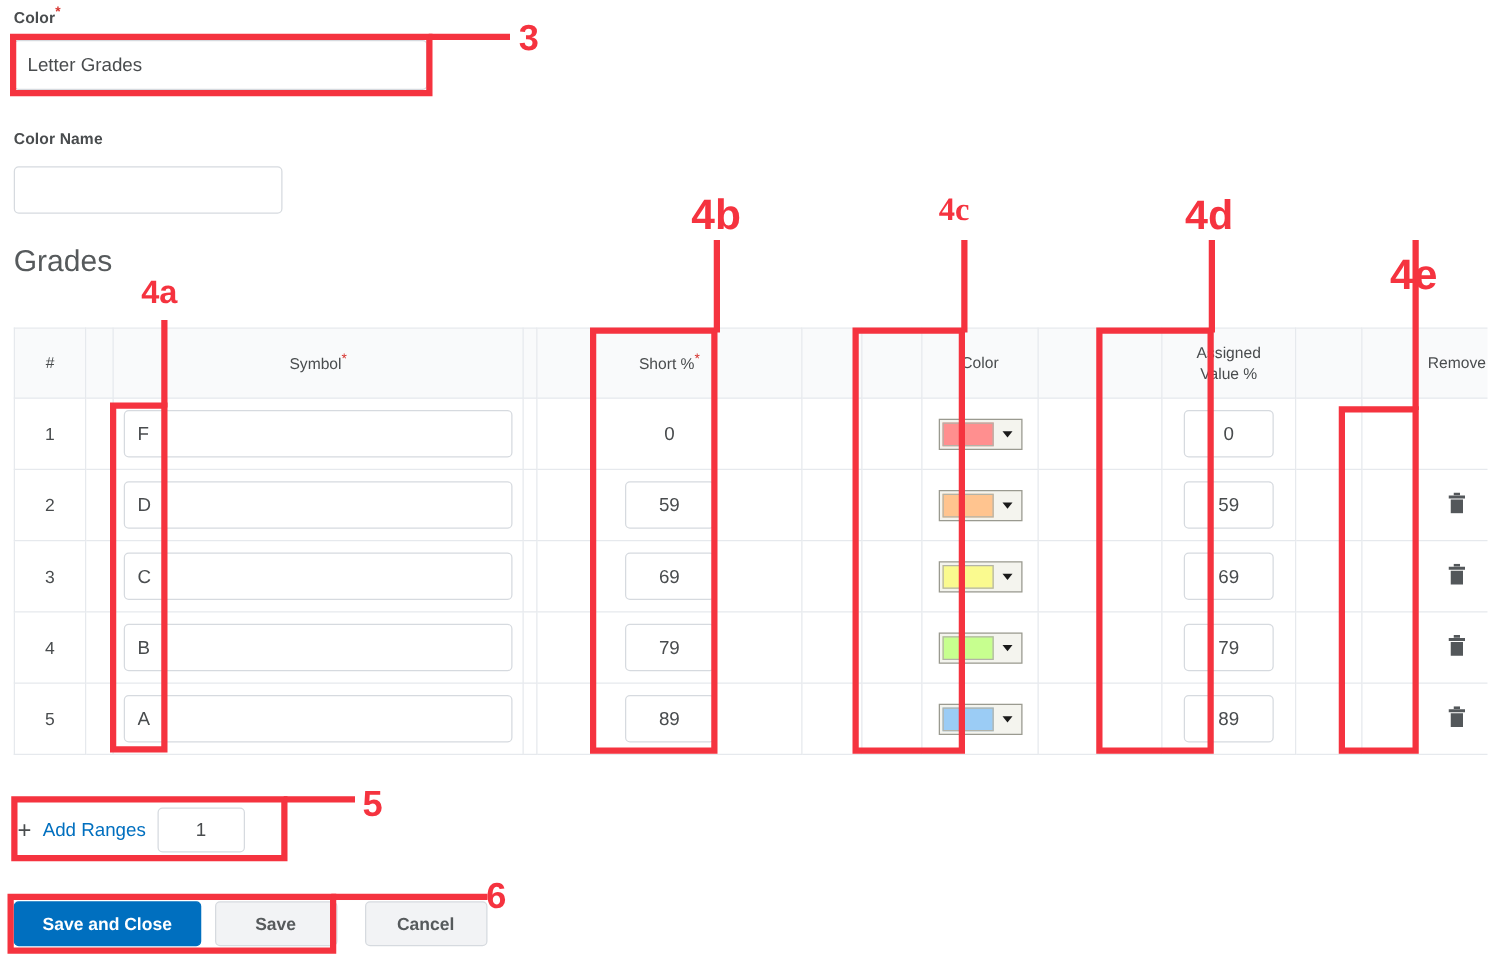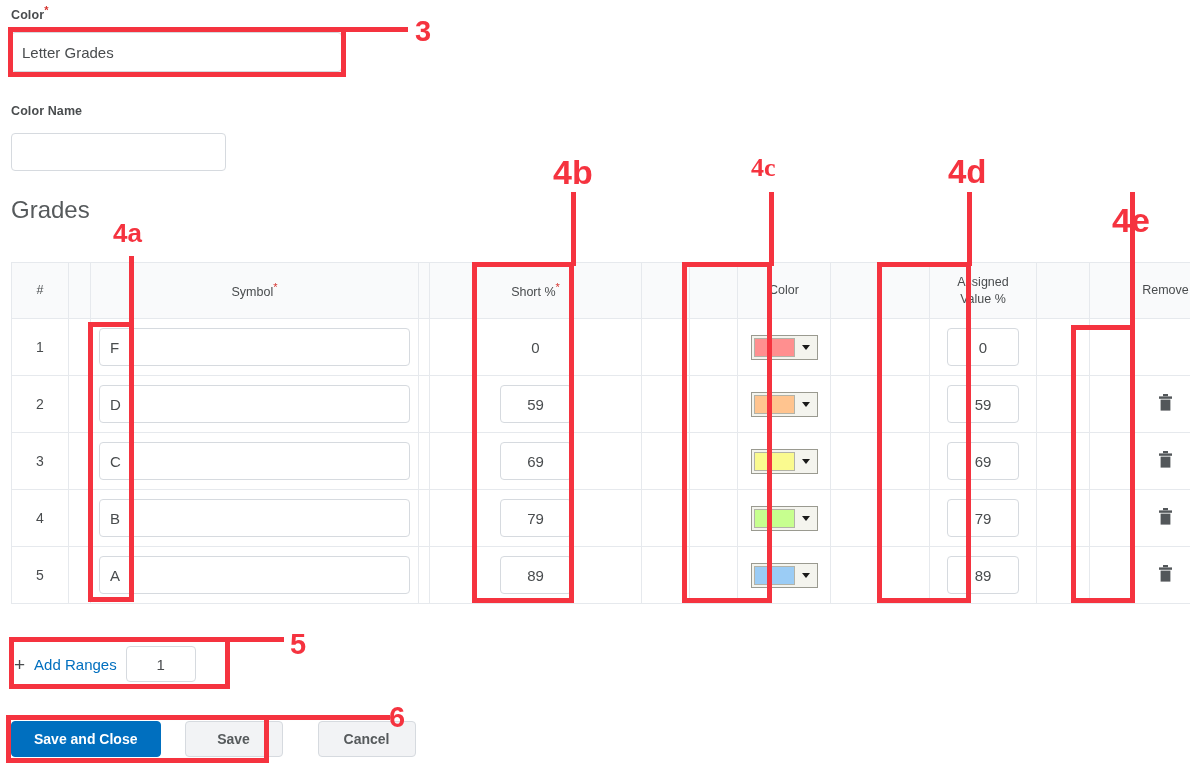--- a/index.html
+++ b/index.html
@@ -176,21 +176,21 @@
     outline: none;
   }
 
   
   #action-buttons {
     position: absolute;
     left: 11px;
     top: 721px;
     display: flex;
     align-items: center;
-    gap: 24px;
+    gap: 11px;
   }
   .btn {
     height: 36px;
     border-radius: 4px;
     font-family: "Liberation Sans", sans-serif;
     font-size: 14px;
     font-weight: bold;
     cursor: pointer;
     padding: 0 22px;
     border: 1px solid transparent;

